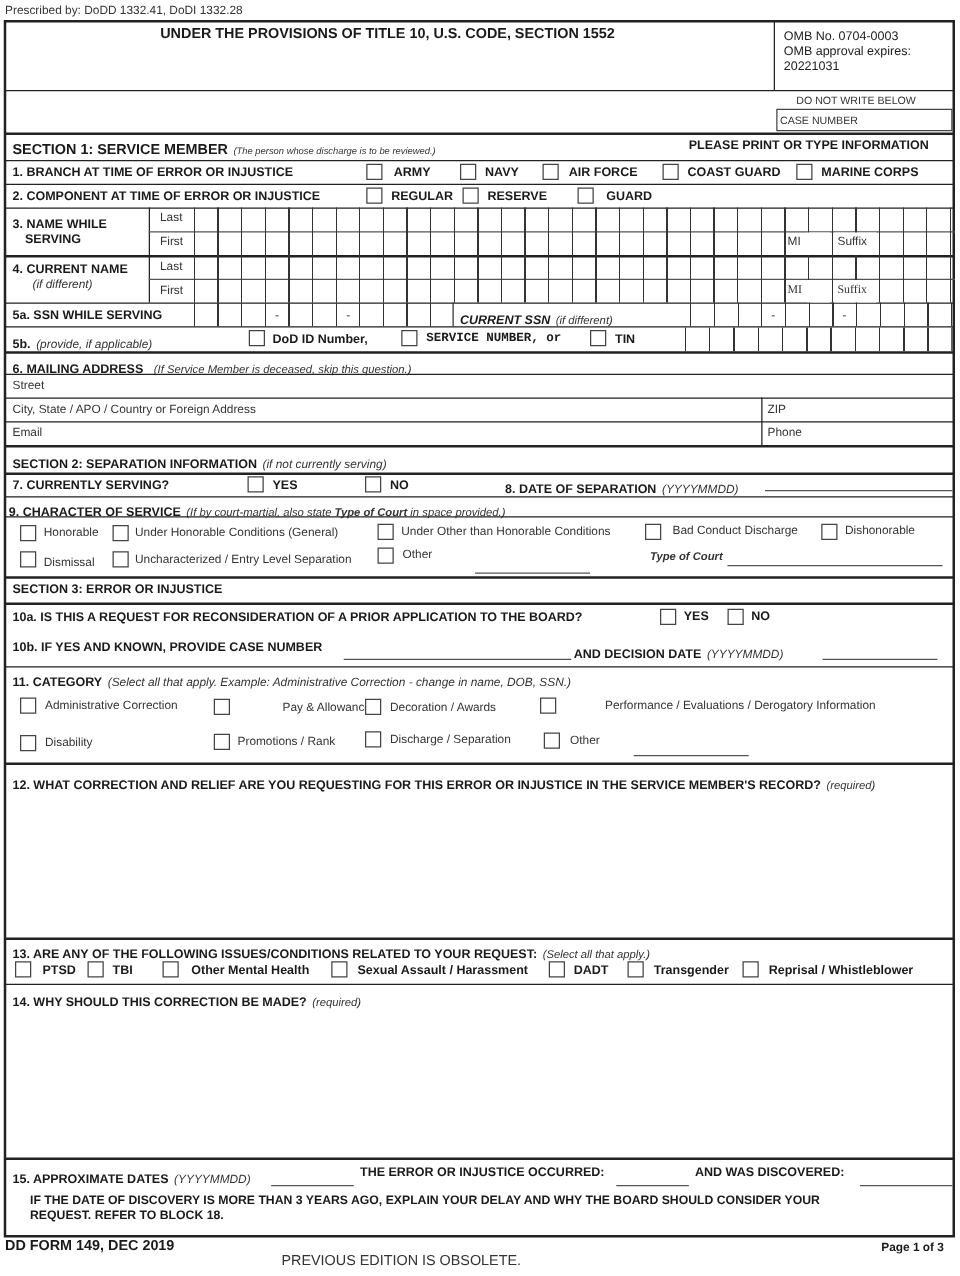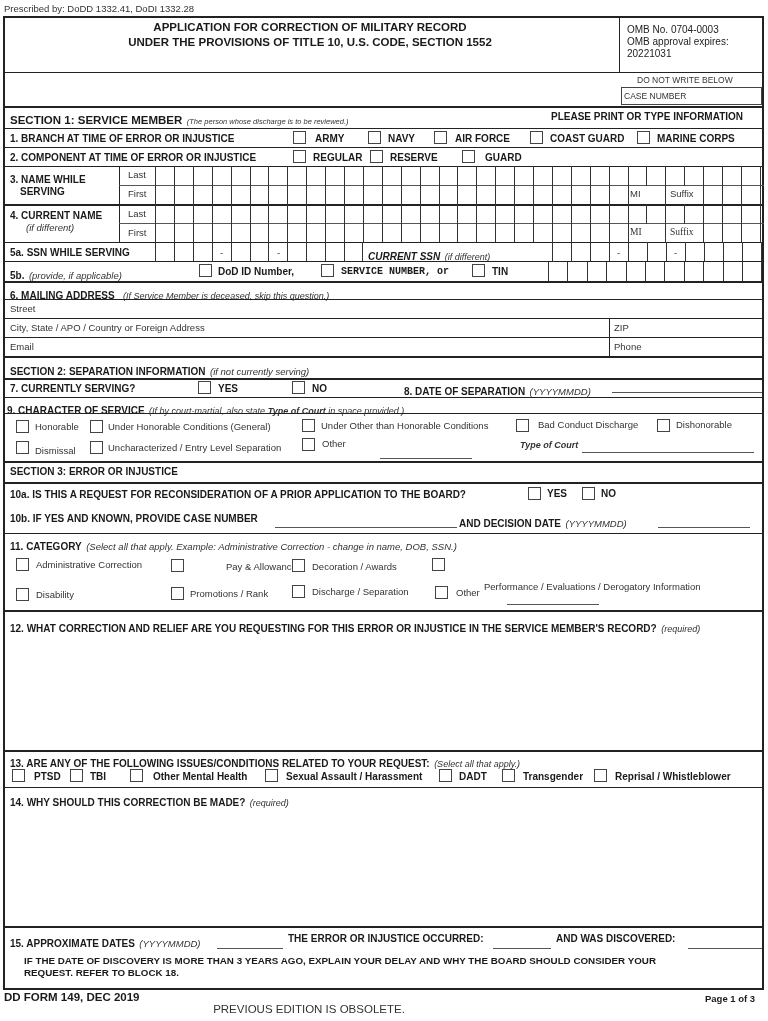--- a/index.html
+++ b/index.html
@@ -19,21 +19,20 @@
   .plain { font-size: 9.5px; color: #333; white-space: nowrap; }
 </style>
 </head>
 <body>
 
 <div class="abs sm" style="left:4px;top:3px;font-size:9.5px;color:#333;">Prescribed by: DoDD 1332.41, DoDI 1332.28</div>
 
 <div class="abs" style="left:3px;top:16px;width:761px;height:974px;border:2px solid #222;"></div>
 
 <div class="abs" style="left:5px;top:20px;width:610px;text-align:center;">
-  <div class="b" style="font-size:11.5px;line-height:15px;">APPLICATION FOR CORRECTION OF MILITARY RECORD</div>
   <div class="b" style="font-size:11.5px;line-height:15px;">UNDER THE PROVISIONS OF TITLE 10, U.S. CODE, SECTION 1552</div>
 </div>
 <div class="abs vl" style="left:619px;top:17px;height:55px;"></div>
 <div class="abs" style="left:627px;top:24px;font-size:10px;line-height:12px;color:#222;">
   <div>OMB No. 0704-0003</div>
   <div>OMB approval expires:</div>
   <div>20221031</div>
 </div>
 <div class="abs hl" style="left:4px;top:72px;width:760px;"></div>
 <div class="abs" style="left:637px;top:75px;font-size:8.5px;color:#333;">DO NOT WRITE BELOW</div>
@@ -228,21 +227,21 @@
   <span class="lbl">11. CATEGORY</span>
   <span class="hint" style="font-size:9.5px;">(Select all that apply.  Example:  Administrative Correction  - change in name, DOB, SSN.)</span>
 </div>
 <div class="abs cb" style="left:16px;top:558px;"></div>
 <div class="abs plain" style="left:36px;top:559px;">Administrative Correction</div>
 <div class="abs cb" style="left:171px;top:559px;"></div>
 <div class="abs plain" style="left:190px;top:561px;padding-left:36px;">Pay &amp; Allowance</div>
 <div class="abs cb" style="left:292px;top:559px;"></div>
 <div class="abs plain" style="left:312px;top:561px;">Decoration / Awards</div>
 <div class="abs cb" style="left:432px;top:558px;"></div>
-<div class="abs plain" style="left:452px;top:581px;padding-left:32px;">Performance / Evaluations / Derogatory Information</div>
+<div class="abs plain" style="left:452px;top:559px;padding-left:32px;">Performance / Evaluations / Derogatory Information</div>
 
 <div class="abs cb" style="left:16px;top:588px;"></div>
 <div class="abs plain" style="left:36px;top:589px;">Disability</div>
 <div class="abs cb" style="left:171px;top:587px;"></div>
 <div class="abs plain" style="left:190px;top:588px;">Promotions / Rank</div>
 <div class="abs cb" style="left:292px;top:585px;"></div>
 <div class="abs plain" style="left:312px;top:586px;">Discharge / Separation</div>
 <div class="abs cb" style="left:435px;top:586px;"></div>
 <div class="abs plain" style="left:456px;top:587px;">Other</div>
 <div class="abs uline" style="left:507px;top:604px;width:92px;"></div>
@@ -291,13 +290,13 @@
 <div class="abs uline" style="left:493px;top:948px;width:58px;"></div>
 <div class="abs lbl" style="left:556px;top:933px;">AND WAS DISCOVERED:</div>
 <div class="abs uline" style="left:688px;top:948px;width:74px;"></div>
 <div class="abs lbl" style="left:24px;top:955px;line-height:12px;font-size:9.8px;">
   <div>IF THE DATE OF DISCOVERY IS MORE THAN 3 YEARS AGO, EXPLAIN YOUR DELAY AND WHY THE BOARD SHOULD CONSIDER YOUR</div>
   <div>REQUEST.  REFER TO BLOCK 18.</div>
 </div>
 
 <div class="abs b" style="left:4px;top:991px;font-size:11.5px;">DD FORM 149, DEC 2019</div>
 <div class="abs b" style="left:705px;top:993px;font-size:9.5px;">Page 1 of 3</div>
-<div class="abs" style="left:0;top:1003px;width:618px;text-align:center;font-size:11.5px;color:#333;">PREVIOUS EDITION IS OBSOLETE.</div>
+<div class="abs" style="left:12px;top:1003px;width:618px;text-align:center;font-size:11.5px;color:#333;">PREVIOUS EDITION IS OBSOLETE.</div>
 
 </body></html>

